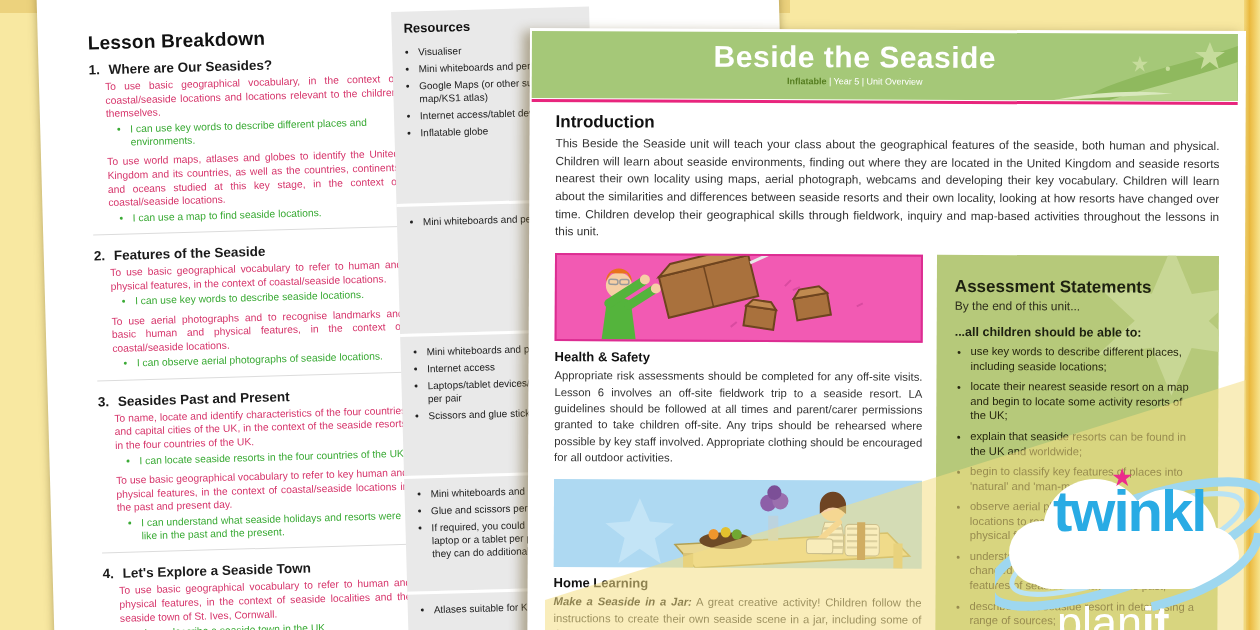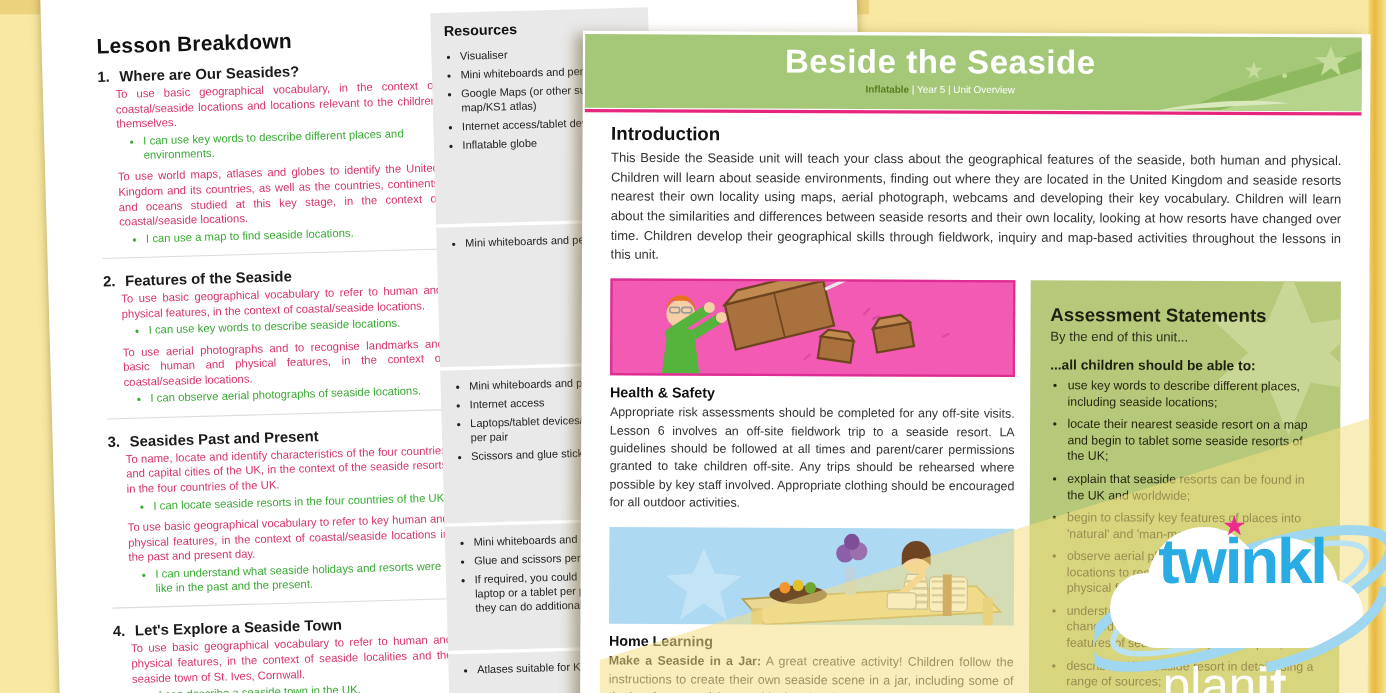--- a/index.html
+++ b/index.html
@@ -52,21 +52,21 @@
   .intro-body{font-size:11.8px;line-height:1.5;color:#333;text-align:justify;margin:0 0 8px 0;}
 
   .cols{display:flex;gap:14px;align-items:flex-start;}
   .main-col{width:368px;flex:0 0 368px;}
   .illus{width:100%;height:88px;box-sizing:border-box;display:block;}
   .illus.pink{border:2px solid #dc2d92;background:#f25ab3;margin-top:4px;}
   .illus.blue{background:#aed9f2;margin-top:14px;}
   .sec-heading{font-size:13px;font-weight:bold;color:#111;margin:8px 0 3px 0;}
   .sec-body{font-size:11.3px;line-height:1.45;color:#333;text-align:justify;margin:0;}
   .hl-para{font-size:11.3px;line-height:1.45;color:#333;text-align:justify;margin:0 0 10px 0;}
-  .hl-para b{color:#111;}
+  .hl-para b{color:#111;font-style:italic;}
 
   .sidebar{position:relative;flex:1;background:#b6c97a;margin-top:4px;padding:16px 18px 20px 18px;
     min-height:420px;overflow:hidden;box-sizing:border-box;}
   .sidebar-star{position:absolute;right:-28px;top:-10px;width:150px;height:150px;}
   .sb-inner{position:relative;z-index:1;}
   .sb-heading{font-size:17px;font-weight:bold;color:#1d2010;margin:6px 0 2px 0;}
   .sb-sub{font-size:12px;color:#2e2e1c;margin:0 0 12px 0;}
   .sb-lead{font-size:12.5px;font-weight:bold;color:#1d2010;margin:0 0 5px 0;}
   .sb-list{margin:0;padding:0 0 0 16px;}
   .sb-list li{font-size:11.2px;line-height:1.3;color:#26260f;margin:0 0 6px 0;}
@@ -278,21 +278,21 @@
         <aside class="sidebar">
           <svg class="sidebar-star" viewBox="0 0 150 150">
             <polygon points="75,0 95,48 150,40 112,75 150,110 95,102 75,150 55,102 0,110 38,75 0,40 55,48" fill="#c8d795"></polygon>
           </svg>
           <div class="sb-inner">
             <h2 class="sb-heading">Assessment Statements</h2>
             <p class="sb-sub">By the end of this unit...</p>
             <p class="sb-lead">...all children should be able to:</p>
             <ul class="sb-list">
               <li>use key words to describe different places, including seaside locations;</li>
-              <li>locate their nearest seaside resort on a map and begin to tablet some seaside resorts of the UK;</li>
+              <li>locate their nearest seaside resort on a map and begin to locate some activity resorts of the UK;</li>
               <li>explain that seaside resorts can be found in the UK and worldwide;</li>
               <li>begin to classify key features of places into 'natural' and 'man-made';</li>
               <li>observe aerial photographs of seaside locations to recognise basic human and physical features;</li>
               <li>understand that seaside resorts have changed over time and explain some key features of seaside holidays in the past;</li>
               <li>describe a UK seaside resort in detail using a range of sources;</li>
 
             </ul>
           </div>
         </aside>
       </div>

